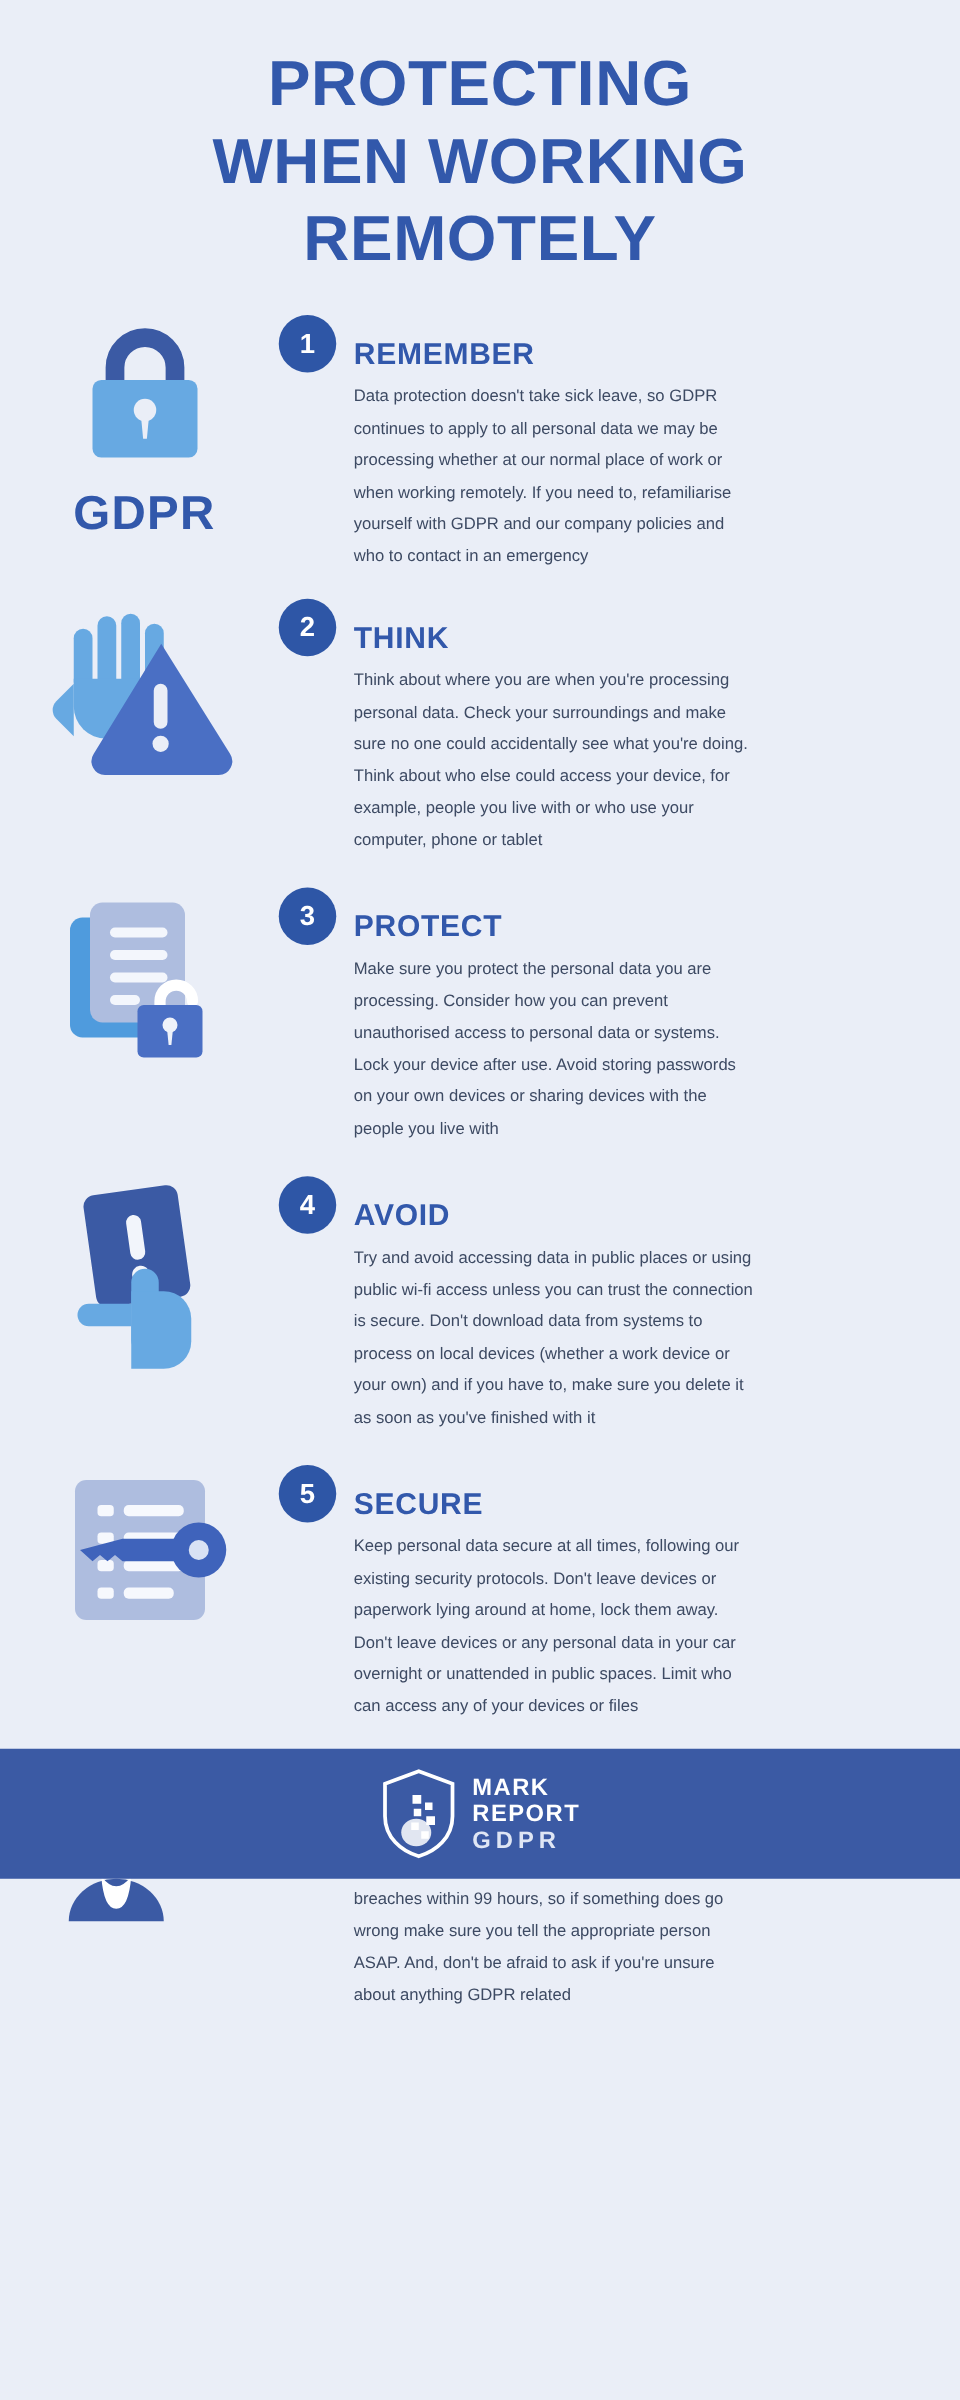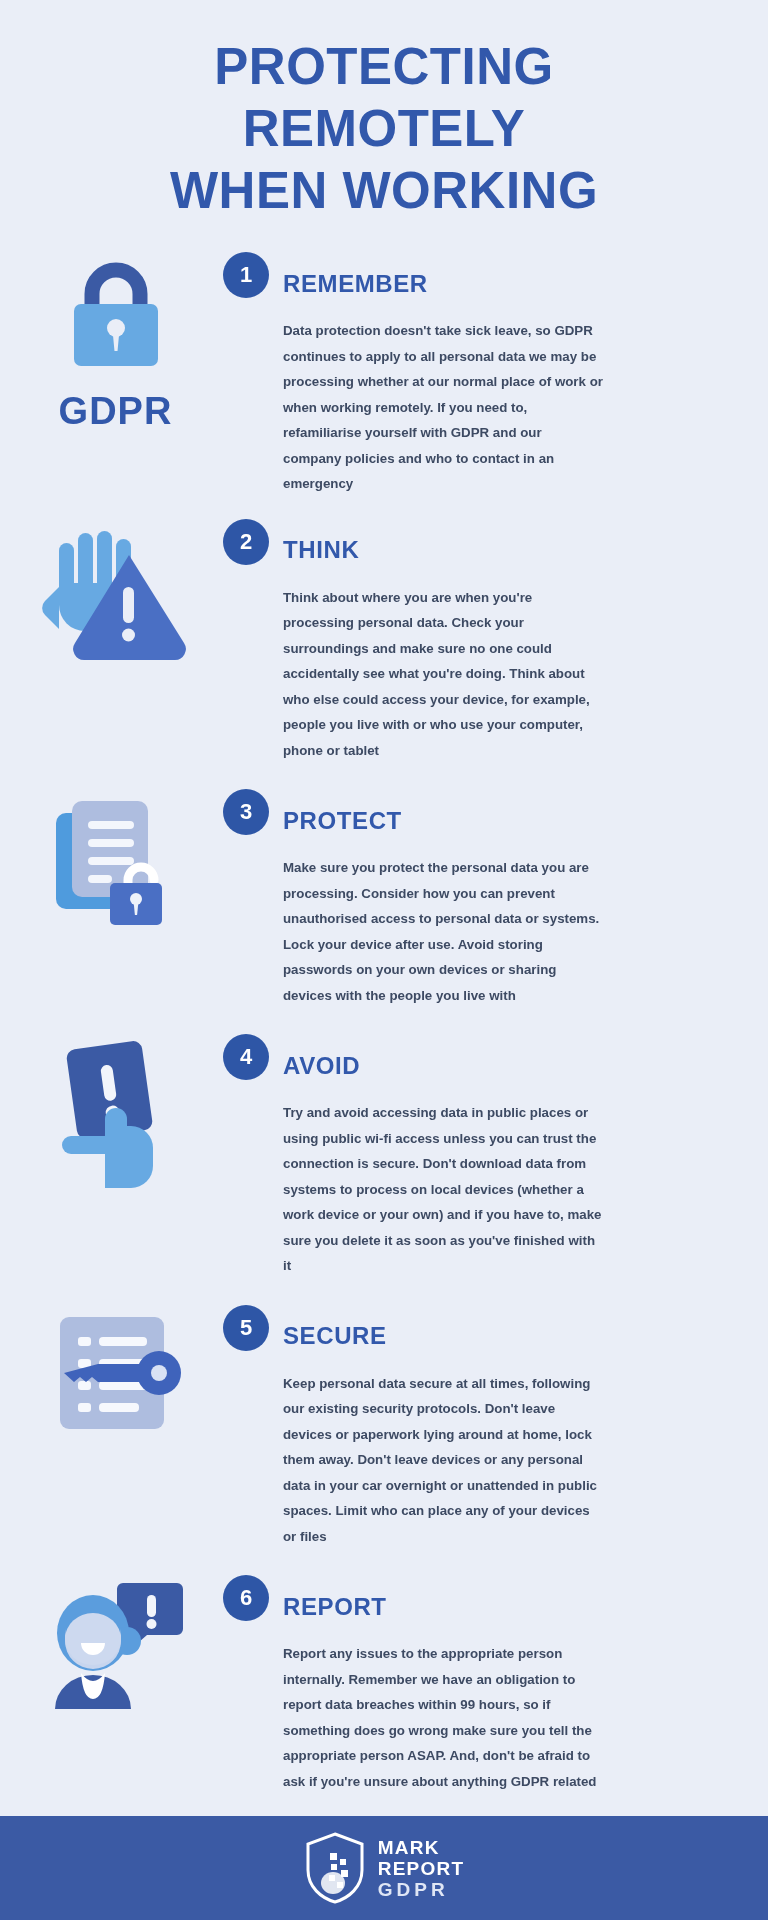--- a/index.html
+++ b/index.html
@@ -3,21 +3,21 @@
 <meta charset="utf-8">
 <style>
   * { margin:0; padding:0; box-sizing:border-box; }
   html,body { width:768px; height:1920px; }
   body{
     background:#eaeef7;
     font-family:"Liberation Sans", sans-serif;
     color:#2d3e6b;
     overflow:hidden;
   }
-  .page{ position:relative; width:768px; height:1920px; background:#eaeef7; }
+  .page{ position:relative; width:768px; height:1503px; background:#eaeef7; }
 
   
   .title{
     padding:36px 60px 0 60px;
     text-align:center;
   }
   .title h1{
     font-size:51px;
     line-height:62px;
     font-weight:700;
@@ -52,27 +52,27 @@
     color:#fff;
     font-size:22px; font-weight:700;
     display:flex; align-items:center; justify-content:center;
     flex:0 0 46px;
   }
   .sec-title{
     font-size:24px; font-weight:700; letter-spacing:0.6px;
     color:#3258ab; text-transform:uppercase;margin-top:17px;
   }
   .body-text{
-    margin-top:16px;
+    margin-top:2px;
     margin-left:60px;
     font-size:13.3px;
     line-height:25.5px;
     color:#3d4a63;
     max-width:320px;
-    font-weight:700;
+    font-weight:400;
   }
 
   
   .footer{
     position:absolute; left:0; bottom:0;
     width:768px; height:104px;
     background:#3b5aa4;
     display:flex; align-items:center; justify-content:center;
     gap:12px;
   }
@@ -89,22 +89,22 @@
   .svgicon{ display:block; }
 </style>
 </head>
 <body>
 
 <div class="page">
 
   <div class="title">
     <h1>
       <span class="tline">PROTECTING</span>
+      <span class="tline">WHEN WORKING</span>
       <span class="tline">REMOTELY</span>
-      <span class="tline">WHEN WORKING</span>
     </h1>
   </div>
 
   <div class="sections">
 
     <div class="section" style="margin-top:10px;">
       <div class="icon-col">
         <div class="icon-wrap">
           <svg class="svgicon" width="136" height="140" viewBox="0 0 136 140">
             <path d="M44 48 V36 a24 24 0 0 1 48 0 V48" fill="none" stroke="#3b5aa4" stroke-width="15" stroke-linecap="round"></path>
@@ -228,21 +228,21 @@
             </g>
             <circle cx="113" cy="62" r="8" fill="#d9e2f4"></circle>
           </svg>
         </div>
       </div>
       <div class="content-col">
         <div class="head-row">
           <div class="badge">5</div>
           <div class="sec-title">SECURE</div>
         </div>
-        <div class="body-text">Keep personal data secure at all times, following our existing security protocols. Don't leave devices or paperwork lying around at home, lock them away. Don't leave devices or any personal data in your car overnight or unattended in public spaces. Limit who can place any of your devices or files</div>
+        <div class="body-text">Keep personal data secure at all times, following our existing security protocols. Don't leave devices or paperwork lying around at home, lock them away. Don't leave devices or any personal data in your car overnight or unattended in public spaces. Limit who can access any of your devices or files</div>
       </div>
     </div>
 
     <div class="section" style="margin-top:22px;">
       <div class="icon-col">
         <div class="icon-wrap">
           <svg class="svgicon" width="150" height="130" viewBox="0 0 150 130">
 
             <path d="M82 2 h54 a6 6 0 0 1 6 6 v40 a6 6 0 0 1 -6 6 h-30 l-16 14 v-14 h-8 a6 6 0 0 1 -6 -6 V8 a6 6 0 0 1 6 -6 z" fill="#3b5aa4"></path>
             <rect x="106" y="14" width="9" height="22" rx="4.5" fill="#f2f5fb"></rect>

